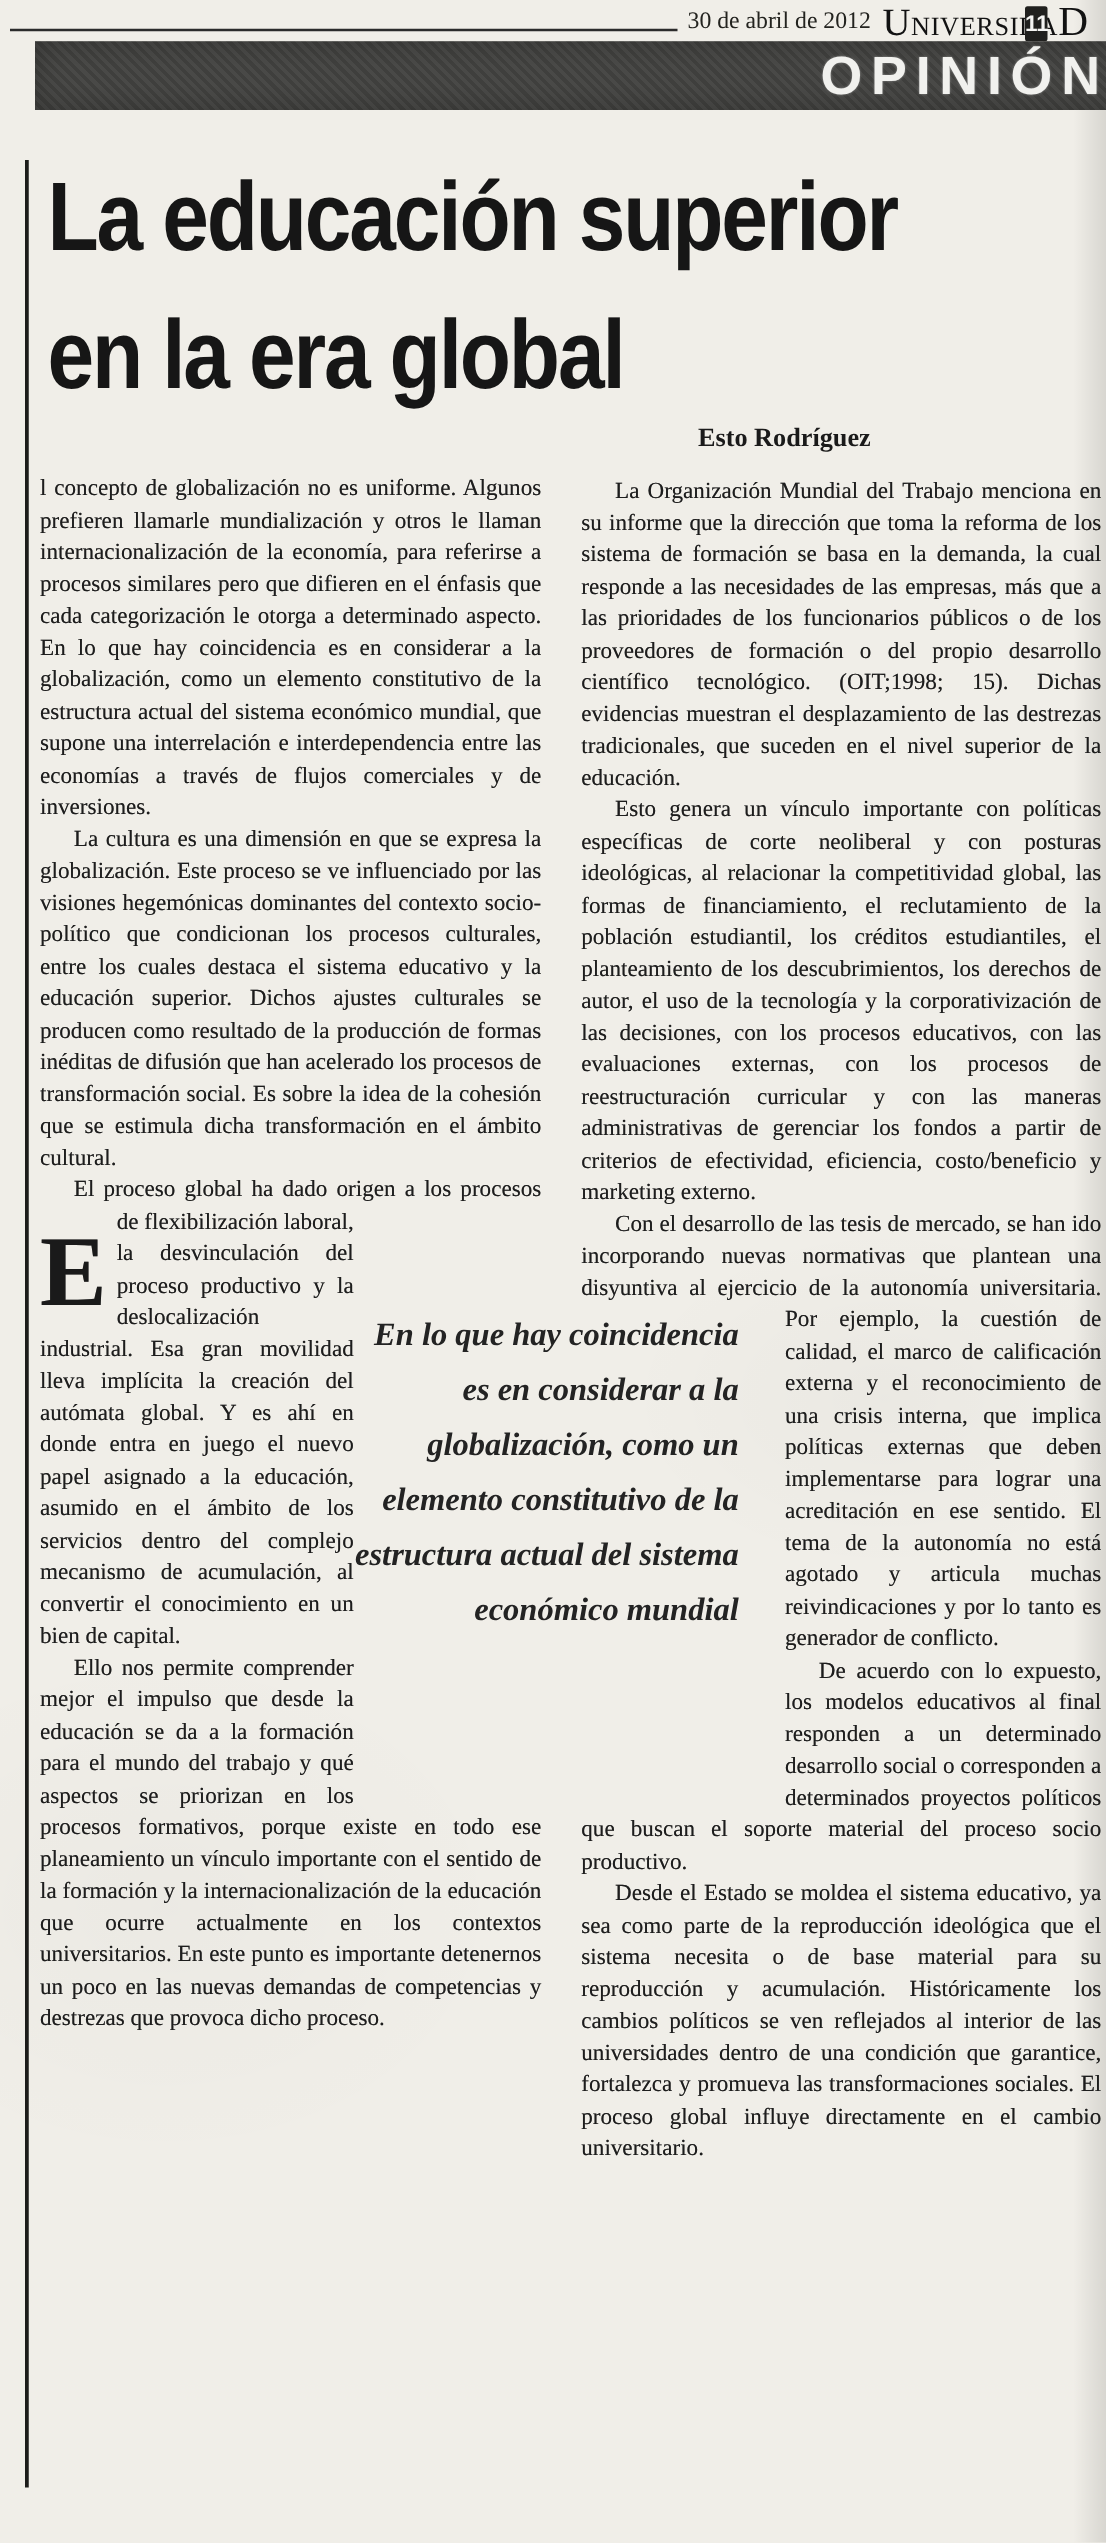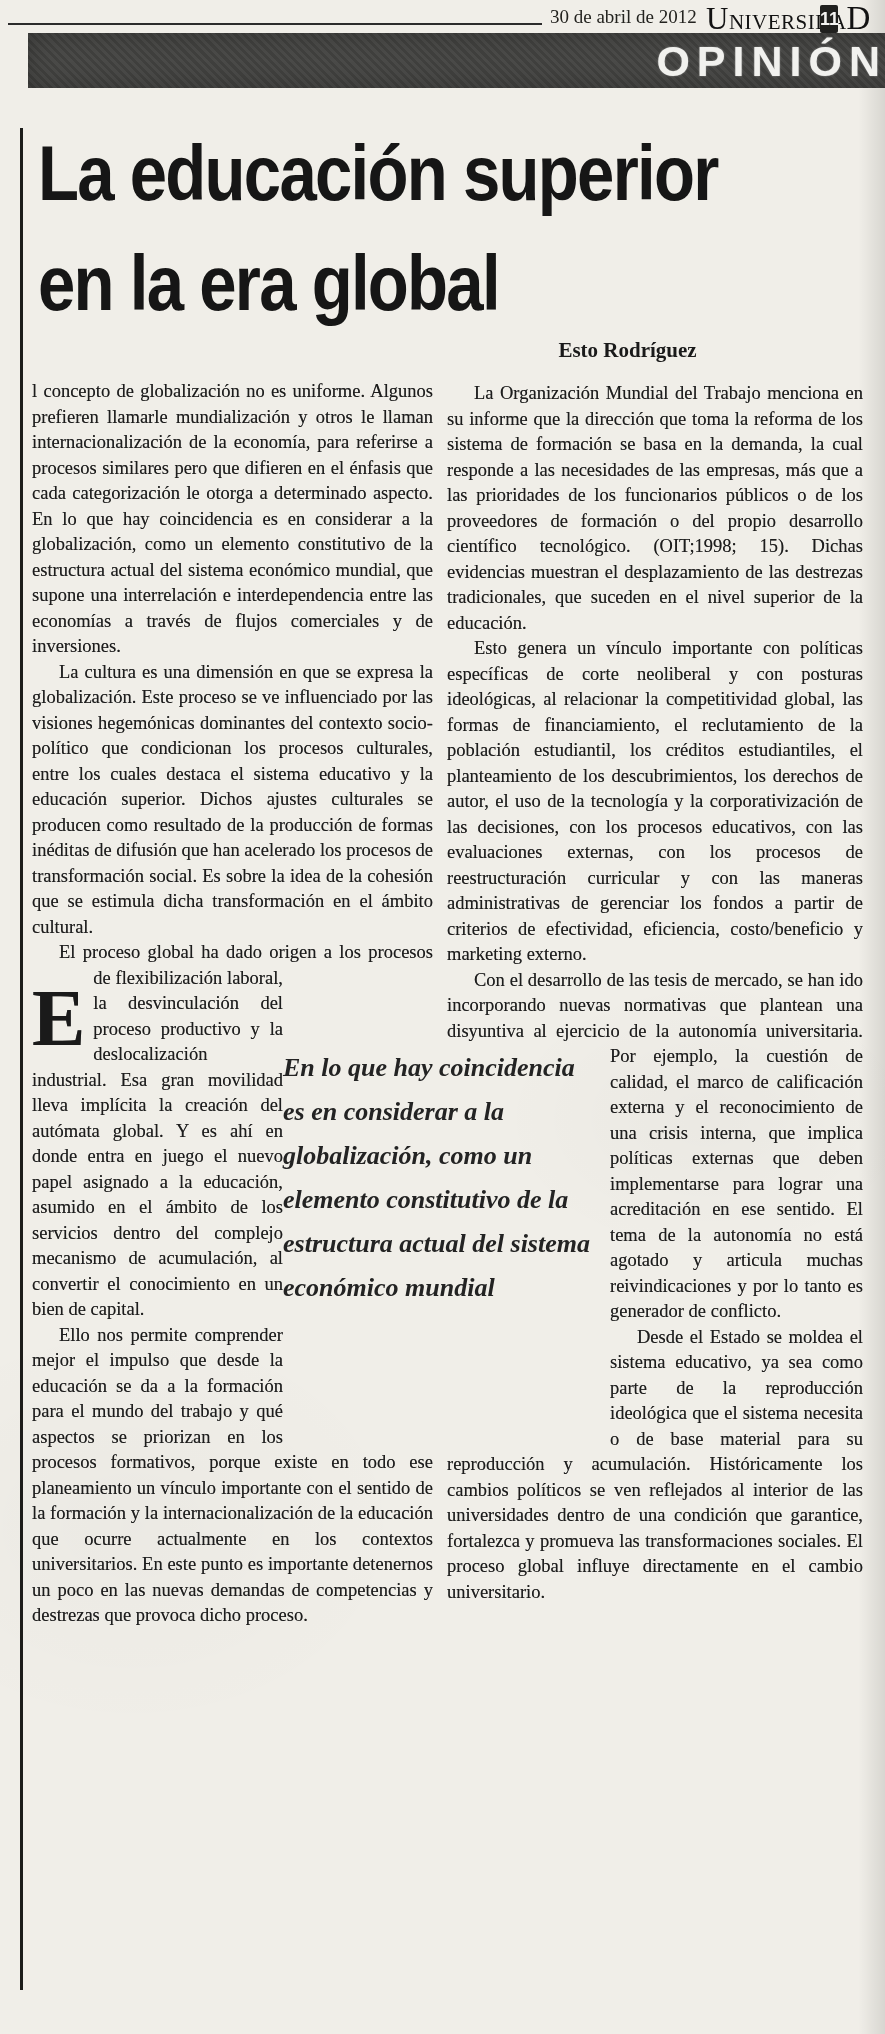--- a/index.html
+++ b/index.html
@@ -44,41 +44,41 @@
     font-size:78px;line-height:110px;letter-spacing:-2px;color:#161616;
     transform:scaleX(0.86);transform-origin:left top;white-space:nowrap;
   }
   .byline{
     position:absolute;left:447px;top:338px;width:416px;box-sizing:border-box;
     padding-right:55px;text-align:center;font-weight:700;font-size:21px;color:#1a1a1a;
   }
   
   .col{position:absolute;top:379px;text-align:justify;}
   .col-left{left:32px;width:401px;}
-  .col-right{left:447px;top:381px;width:416px;}
+  .col-right{left:465px;top:381px;width:416px;}
   .col p{
     margin:0;font-size:18.5px;line-height:25.5px;text-indent:27px;
     color:#1d1d1d;text-shadow:0 0 .4px rgba(20,20,20,.55);
   }
   .col p.first{text-indent:0;}
   .dropcap{
     float:left;font-size:80px;line-height:62px;font-weight:700;color:#1a1a1a;
     margin:6px 8px 0 0;
   }
   
   .sp{visibility:hidden;}
   .spA-left{float:right;width:1px;margin-right:-1px;height:602px;}
   .spB-left{float:right;clear:right;width:150px;height:452px;}
   .spA-right{float:left;width:1px;margin-left:-1px;height:686px;}
   .spB-right{float:left;clear:left;width:163px;height:372px;}
   
   .pullquote{
     position:absolute;left:283px;top:1046px;width:308px;margin:0;
     font-style:italic;font-weight:700;font-size:26px;line-height:44px;
-    text-align:left;color:#232323;
+    text-align:right;color:#232323;
   }
 </style>
 </head>
 <body>
 
 <header>
   <div class="top-rule"></div>
   <div class="issue-date">30 de abril de 2012</div>
   <div class="masthead">
     <span class="m-first">U</span><span class="m-mid">NIVERSIDA</span><span class="m-last">D</span>
@@ -107,17 +107,18 @@
     <p>El proceso global ha dado origen a los procesos de flexibilización laboral, la desvinculación del proceso productivo y la deslocalización industrial. Esa gran movilidad lleva implícita la creación del autómata global. Y es ahí en donde entra en juego el nuevo papel asignado a la educación, asumido en el ámbito de los servicios dentro del complejo mecanismo de acumulación, al convertir el conocimiento en un bien de capital.</p>
     <p>Ello nos permite comprender mejor el impulso que desde la educación se da a la formación para el mundo del trabajo y qué aspectos se priorizan en los procesos formativos, porque existe en todo ese planeamiento un vínculo importante con el sentido de la formación y la internacionalización de la educación que ocurre actualmente en los contextos universitarios. En este punto es importante detenernos un poco en las nuevas demandas de competencias y destrezas que provoca dicho proceso.</p>
   </div>
 
   <div class="col col-right">
     <div class="sp spA-right"></div>
     <div class="sp spB-right"></div>
     <p>La Organización Mundial del Trabajo menciona en su informe que la dirección que toma la reforma de los sistema de formación se basa en la demanda, la cual responde a las necesidades de las empresas, más que a las prioridades de los funcionarios públicos o de los proveedores de formación o del propio desarrollo científico tecnológico. (OIT;1998; 15). Dichas evidencias muestran el desplazamiento de las destrezas tradicionales, que suceden en el nivel superior de la educación.</p>
     <p>Esto genera un vínculo importante con políticas específicas de corte neoliberal y con posturas ideológicas, al relacionar la competitividad global, las formas de financiamiento, el reclutamiento de la población estudiantil, los créditos estudiantiles, el planteamiento de los descubrimientos, los derechos de autor, el uso de la tecnología y la corporativización de las decisiones, con los procesos educativos, con las evaluaciones externas, con los procesos de reestructuración curricular y con las maneras administrativas de gerenciar los fondos a partir de criterios de efectividad, eficiencia, costo/beneficio y marketing externo.</p>
     <p>Con el desarrollo de las tesis de mercado, se han ido incorporando nuevas normativas que plantean una disyuntiva al ejercicio de la autonomía universitaria. Por ejemplo, la cuestión de calidad, el marco de calificación externa y el reconocimiento de una crisis interna, que implica políticas externas que deben implementarse para lograr una acreditación en ese sentido. El tema de la autonomía no está agotado y articula muchas reivindicaciones y por lo tanto es generador de conflicto.</p>
+    <p>De acuerdo con lo expuesto, los modelos educativos al final responden a un determinado desarrollo social o corresponden a determinados proyectos políticos que buscan el soporte material del proceso socio productivo.</p>
     <p>Desde el Estado se moldea el sistema educativo, ya sea como parte de la reproducción ideológica que el sistema necesita o de base material para su reproducción y acumulación. Históricamente los cambios políticos se ven reflejados al interior de las universidades dentro de una condición que garantice, fortalezca y promueva las transformaciones sociales. El proceso global influye directamente en el cambio universitario.</p>
   </div>
 
   <blockquote class="pullquote">En lo que hay coincidencia es en considerar a la globalización, como un elemento constitutivo de la estructura actual del sistema económico mundial</blockquote>
 </article>
 
 </body></html>

